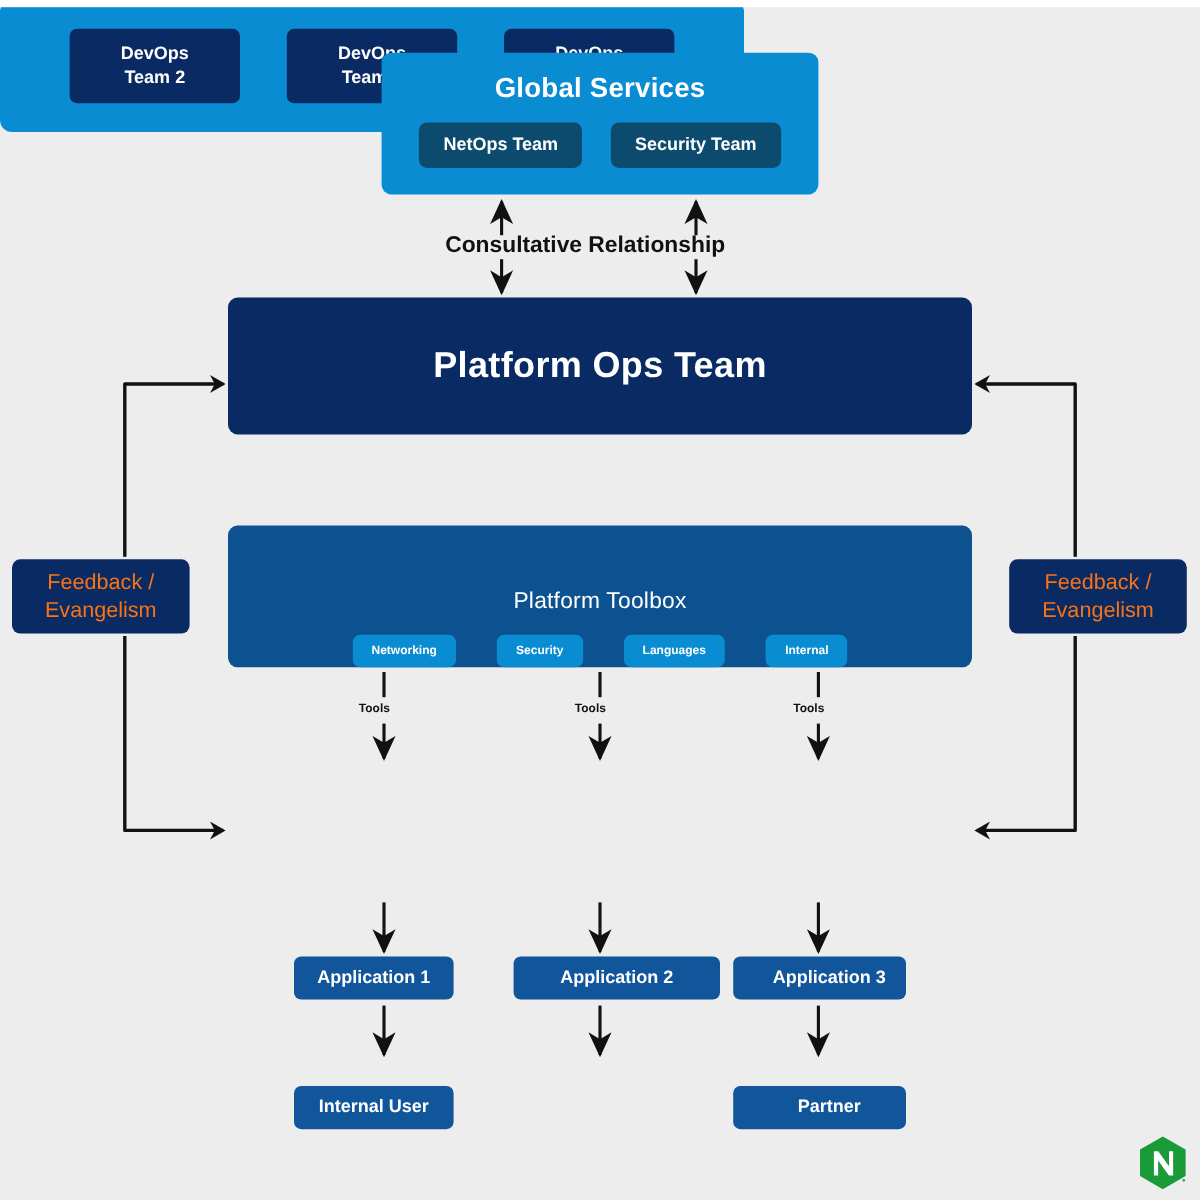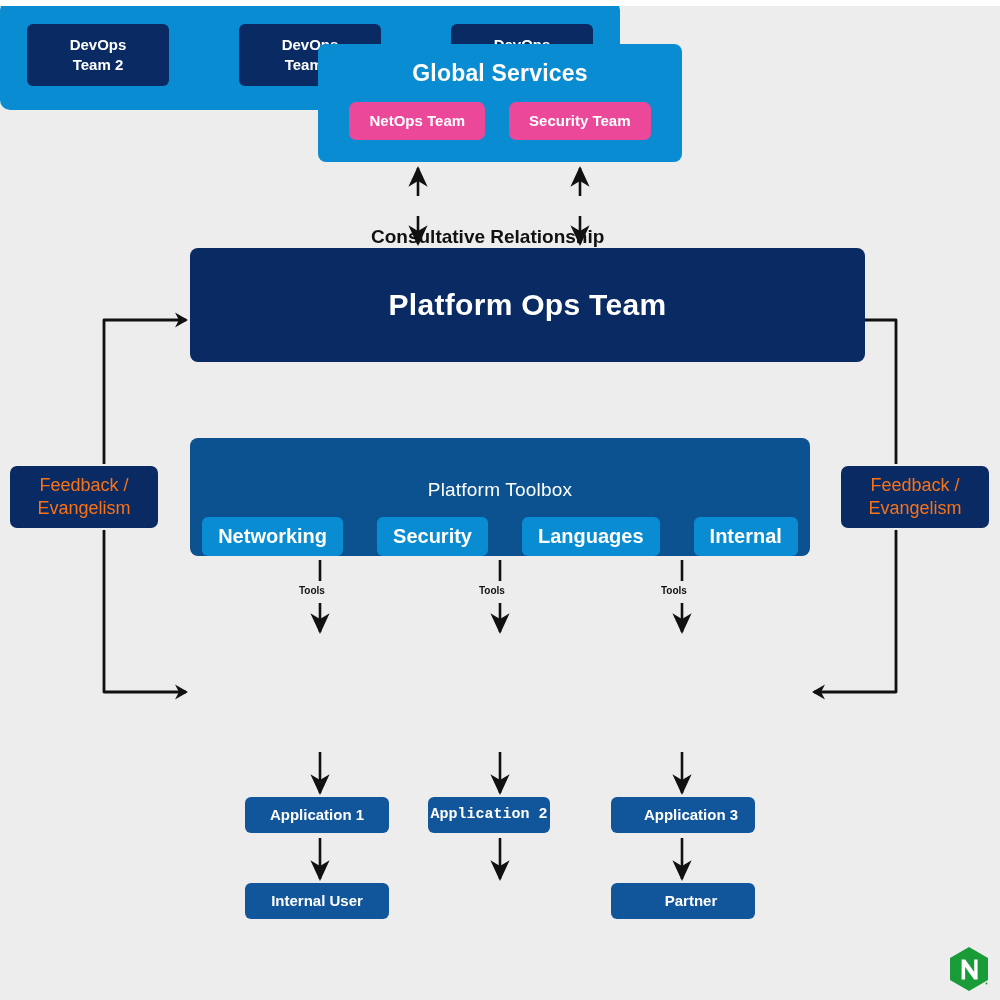--- a/index.html
+++ b/index.html
@@ -57,33 +57,33 @@
     font-size: 23px;
     font-weight: bold;
     letter-spacing: 0.2px;
   }
   .gs-pill-row {
     display: flex;
     gap: 24px;
     margin-top: 16px;
   }
   .gs-pill {
-    background: #ec4899;
+    background: #0c4a6e;
     color: #ffffff;
     border-radius: 7px;
     font-size: 15px;
     font-weight: bold;
     padding: 10px 20px;
     white-space: nowrap;
   }
 
   
   .platform-ops {
     left: 190px; top: 248px;
-    width: 675px; height: 114px;
+    width: 620px; height: 114px;
     background: #0a2a63;
     border-radius: 8px;
     font-size: 30px;
     font-weight: bold;
     letter-spacing: 0.3px;
   }
 
   
   .platform-toolbox {
     left: 190px; top: 438px;
@@ -101,36 +101,36 @@
   }
   .pt-pill-row {
     display: flex;
     gap: 34px;
     margin-top: 16px;
   }
   .pt-pill {
     background: #0a8cd2;
     color: #ffffff;
     border-radius: 6px;
-    font-size: 20px;
+    font-size: 10px;
     font-weight: bold;
     padding: 8px 16px;
     white-space: nowrap;
   }
 
   
   .devops-band {
     left: 190px; top: 636px;
     width: 620px; height: 110px;
     background: #0a8cd2;
     border-radius: 10px;
     display: flex;
     align-items: center;
     justify-content: center;
-    gap: 70px;
+    gap: 39px;
   }
   .devops-card {
     background: #0a2a63;
     color: #ffffff;
     border-radius: 6px;
     width: 142px;
     height: 62px;
     display: flex;
     flex-direction: column;
     align-items: center;
@@ -142,24 +142,24 @@
 
   
   .app-box, .consumer-box {
     background: #11559a;
     border-radius: 6px;
     height: 36px;
     font-size: 15px;
     font-weight: bold;
   }
   .app-box  { top: 797px; }
-  .consumer-box { top: 883px; }
-
-  .col1 { left: 245px; width: 144px; }
-  .col2 { left: 428px; width: 122px; font-family: Liberation Mono, monospace; }
+  .consumer-box { top: 905px; }
+
+  .col1 { left: 245px; width: 133px; }
+  .col2 { left: 428px; width: 172px; }
   .col3 { left: 611px; width: 144px; padding-left: 16px; }
 
   
   .feedback-box {
     background: #0a2a63;
     color: #f97316;
     border-radius: 7px;
     font-size: 18px;
     font-weight: normal;
     line-height: 1.28;
@@ -254,21 +254,21 @@
   </svg>
 
   <div class="node global-services">
     <div class="gs-title">Global Services</div>
     <div class="gs-pill-row">
       <div class="gs-pill">NetOps Team</div>
       <div class="gs-pill">Security Team</div>
     </div>
   </div>
 
-  <div class="edge-label big" style="left:371px; top:194px;margin-top:32px;">Consultative Relationship</div>
+  <div class="edge-label big" style="left:371px; top:194px;">Consultative Relationship</div>
 
   <div class="node platform-ops">
     <span>Platform Ops Team</span>
   </div>
 
   <div class="node platform-toolbox">
     <div class="pt-title">Platform Toolbox</div>
     <div class="pt-pill-row">
       <div class="pt-pill">Networking</div>
       <div class="pt-pill">Security</div>

